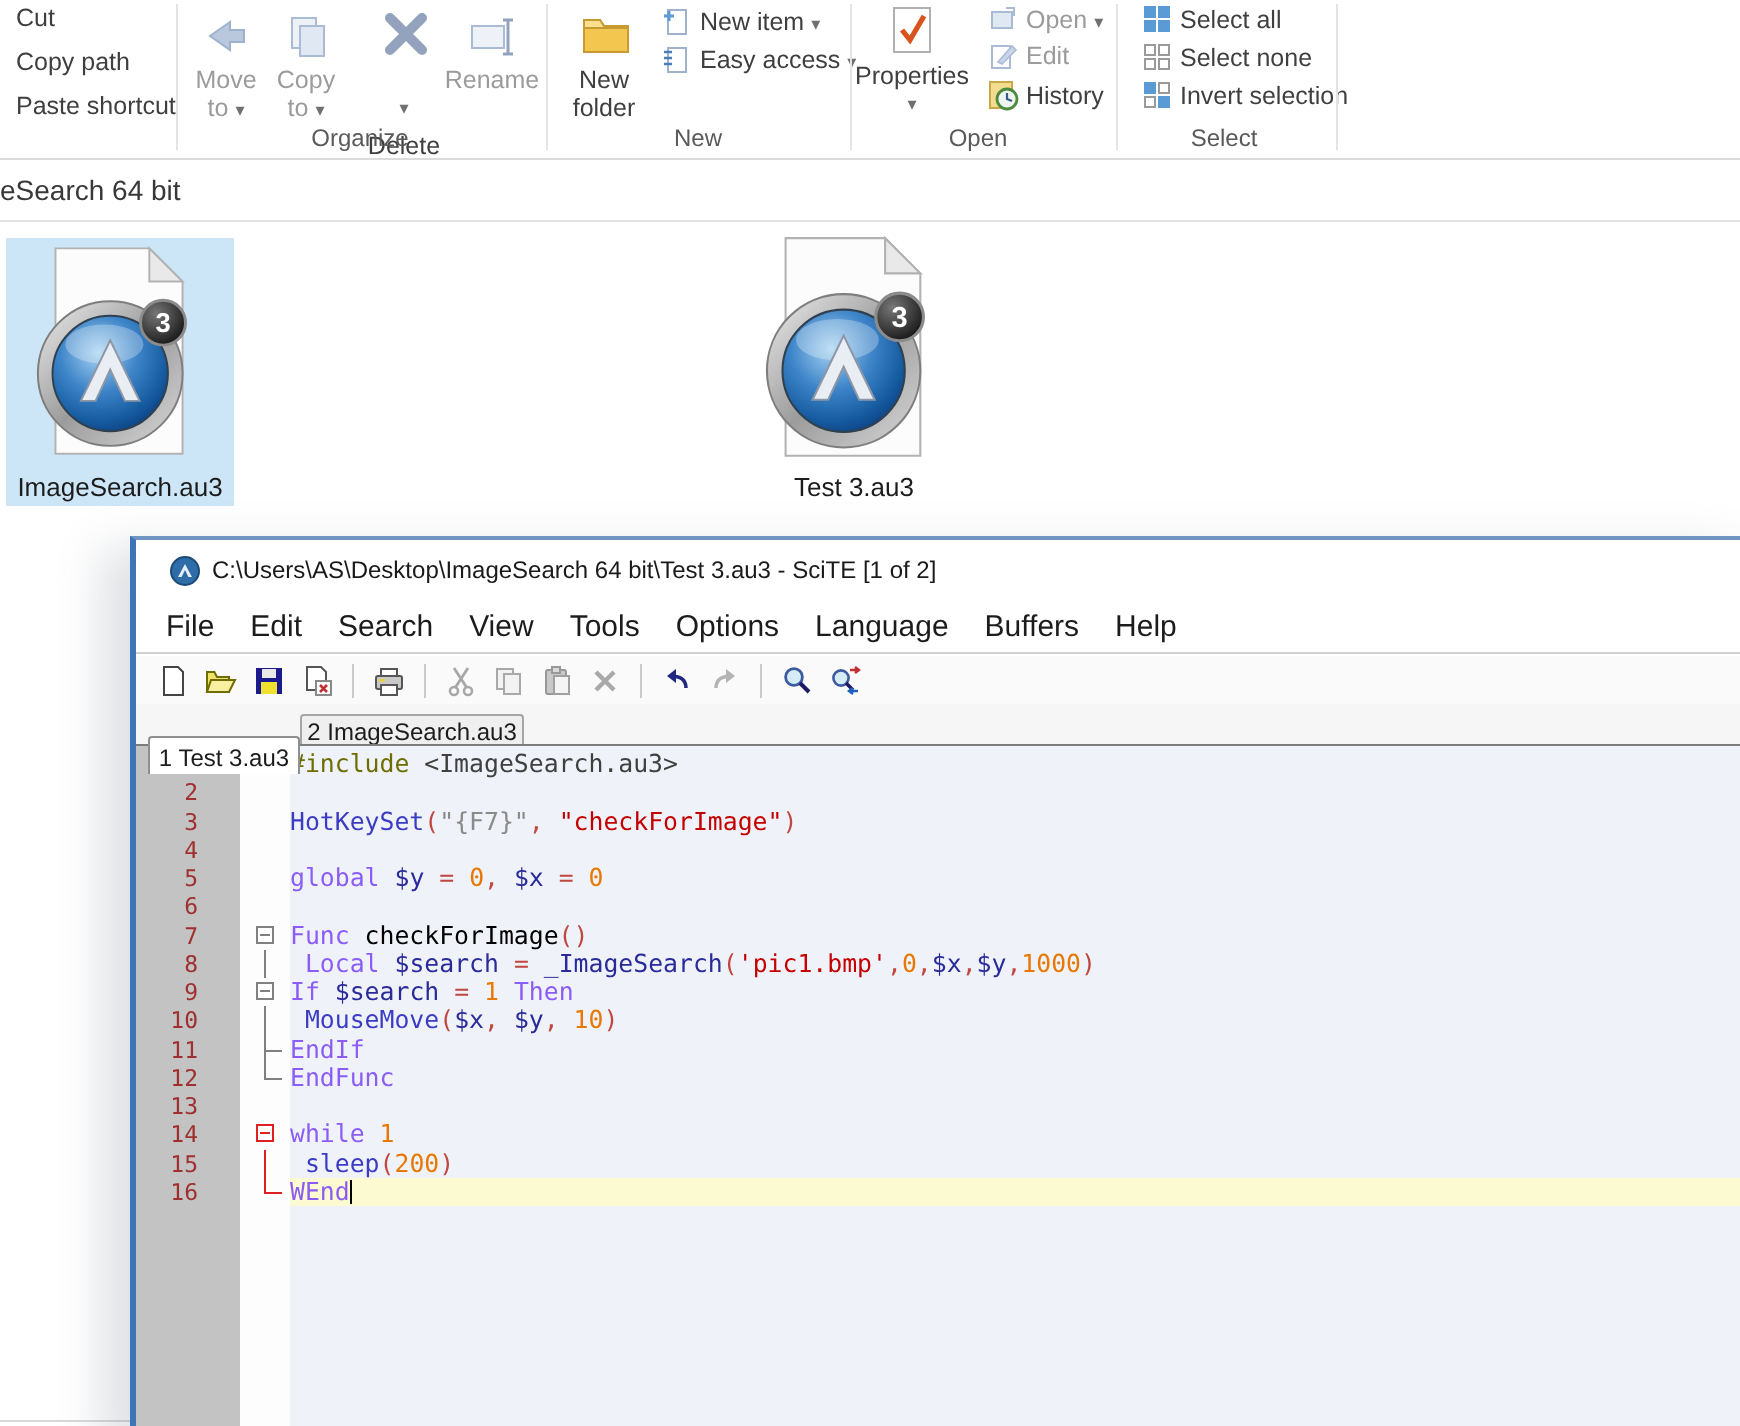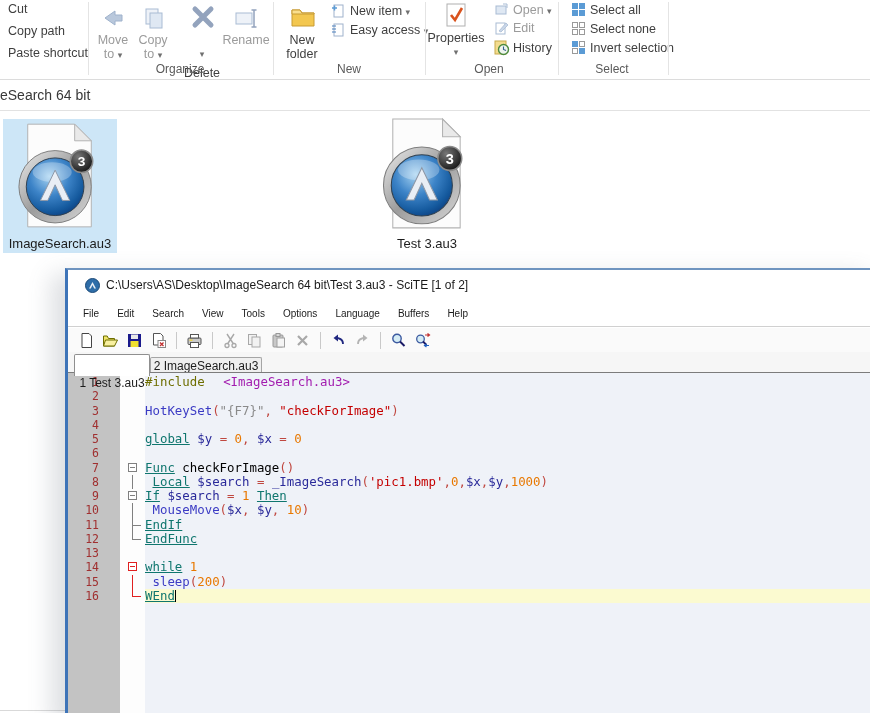--- a/index.html
+++ b/index.html
@@ -28,30 +28,30 @@
   #bottomline-left { position:absolute; left:0; top:710px; width:68px; height:1px; background:#d9d9d9; }
   
   #scite { position:absolute; left:65px; top:268px; width:815px; height:455px; background:#fff;
     border:1px solid #8ea4bf; border-left:3px solid #3e74b8; border-top:2px solid #6f94bf;
     box-shadow:-14px 6px 22px rgba(90,100,115,.20); }
   #titlebar { position:absolute; left:0; top:0; right:0; height:30px; background:#fff; }
   #title-icon { position:absolute; left:17px; top:8px; }
   #title-text { position:absolute; left:38px; top:8px; font-size:12px; color:#1a1a1a; white-space:nowrap; }
   #menubar { position:absolute; left:0; top:30px; right:0; height:27px; background:#fff;
     border-bottom:1px solid #d0d0d0; display:flex; align-items:center; padding-left:6px; }
-  .menu-item { font-size:10px; color:#1c1c1c; padding:4px 9px; }
+  .menu-item { font-size:15px; color:#1c1c1c; padding:4px 9px; }
   #toolbar { position:absolute; left:0; top:58px; right:0; height:24px; background:#fafafa;
     display:flex; align-items:center; padding-left:10px; gap:7px; }
   .tbsep { width:1px; height:17px; background:#c9c9c9; margin:0 2px; }
   .tbi { width:17px; height:17px; position:relative; display:inline-block; }
   #tabbar { position:absolute; left:0; top:82px; right:0; height:21px; background:#f6f6f6; }
   #tabbar-line { position:absolute; left:0; bottom:0; right:0; height:1px; background:#7c7c7c; }
   .tab { position:absolute; font-size:12px; color:#1c1c1c; text-align:center; }
-  #tab-active { left:6px; top:2px; height:19px; width:76px; background:#fff; z-index:2;
-    border:1px solid #8f8f8f; border-bottom:none; border-radius:2px 2px 0 0; padding-top:21px; }
+  #tab-active { left:6px; top:16px; height:19px; width:76px; background:#fff; z-index:2;
+    border:1px solid #8f8f8f; border-bottom:none; border-radius:2px 2px 0 0; padding-top:3px; }
   #tab-inactive { left:82px; top:5px; height:16px; width:112px; background:#efefef;
     border:1px solid #a5a5a5; border-bottom:none; border-radius:2px 2px 0 0; padding-top:1px; }
   
   #editor { position:absolute; left:0; top:103px; right:0; bottom:0; background:#eff2f8; overflow:hidden;
     font-family:"DejaVu Sans Mono", monospace; }
   #code-lines { position:absolute; left:0; top:2px; right:0; }
   .code-line { display:flex; height:14.25px; line-height:14.25px; }
   .ln { width:52px; background:#c3c3c3; color:#a03030; font-size:11.5px; text-align:right;
     padding-right:21px; flex:none; }
   .fold { width:25px; flex:none; position:relative; background:#fdfdfd; }
@@ -63,22 +63,22 @@
   .fline { left:12px; top:0; bottom:0; width:1px; background:#808080; }
   .fendv { left:12px; top:0; height:50%; width:1px; background:#808080; }
   .fh { left:12px; top:50%; width:9px; height:1px; background:#808080; }
   .fbox { left:8px; top:50%; margin-top:-5px; width:9px; height:9px; border:1px solid #808080; background:#fff; }
   .fbox::after { content:""; position:absolute; left:1px; right:1px; top:3px; height:1px; background:#808080; }
   .red.fline,.red.fendv,.red.fh { background:#e02020; }
   .red.fbox { border-color:#e02020; }
   .red.fbox::after { background:#e02020; }
   .caret { display:inline-block; width:1.5px; height:12px; background:#000; vertical-align:-2px; }
   
-  .tk-pp{color:#6e6e00;} .tk-inc{color:#a21caf;margin-left:11px;} .tk-fn{color:#3b3bc4;} .tk-op{color:#c04840;}
-  .tk-sk{color:#8a8a8a;} .tk-st{color:#c40000;} .tk-kw{color:#0f766e;text-decoration:underline;} .tk-va{color:#2a2a9a;}
+  .tk-pp{color:#6e6e00;} .tk-inc{color:#404040;} .tk-fn{color:#3b3bc4;} .tk-op{color:#c04840;}
+  .tk-sk{color:#8a8a8a;} .tk-st{color:#c40000;} .tk-kw{color:#8b5cf6;} .tk-va{color:#2a2a9a;}
   .tk-uf{color:#2a2a9a;} .tk-nu{color:#e87800;} .tk-pl{color:#000;}
 </style>
 </head>
 <body>
 
 <div id="ribbon">
   <span class="rtext" style="left:8px;top:2px;">Cut</span>
   <span class="rtext" style="left:8px;top:24px;">Copy path</span>
   <span class="rtext" style="left:8px;top:46px;">Paste shortcut</span>
 

